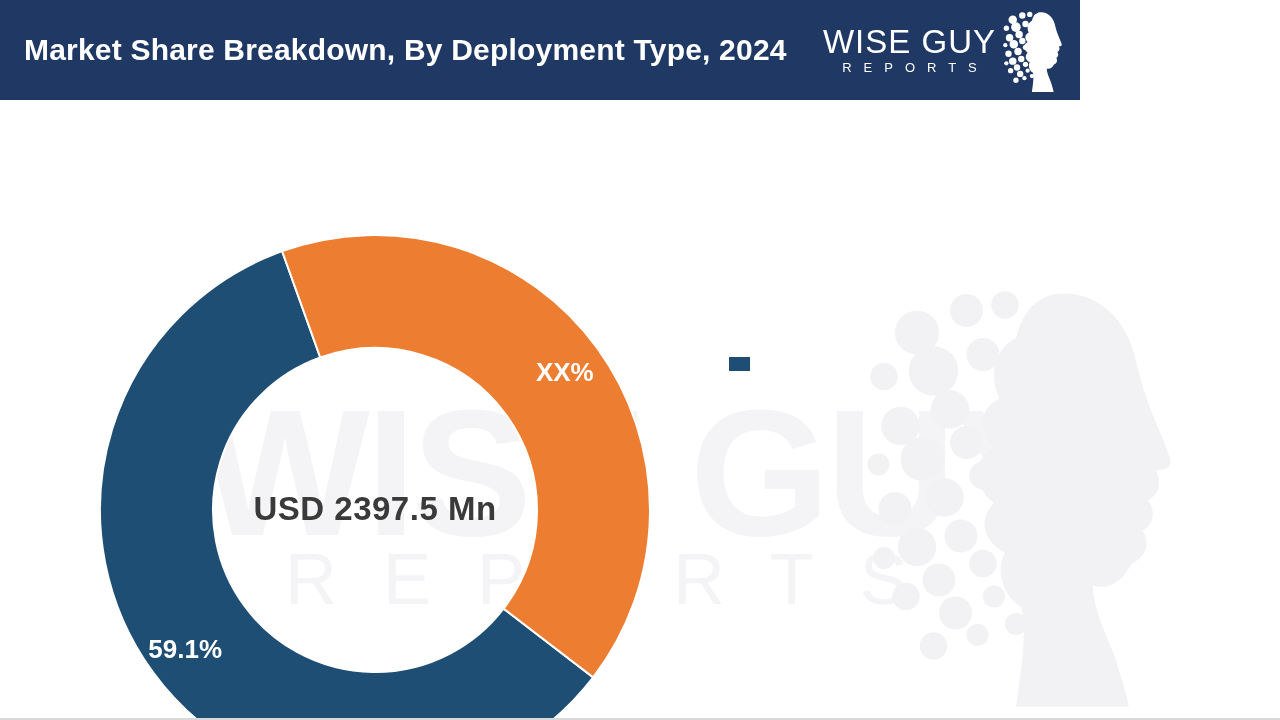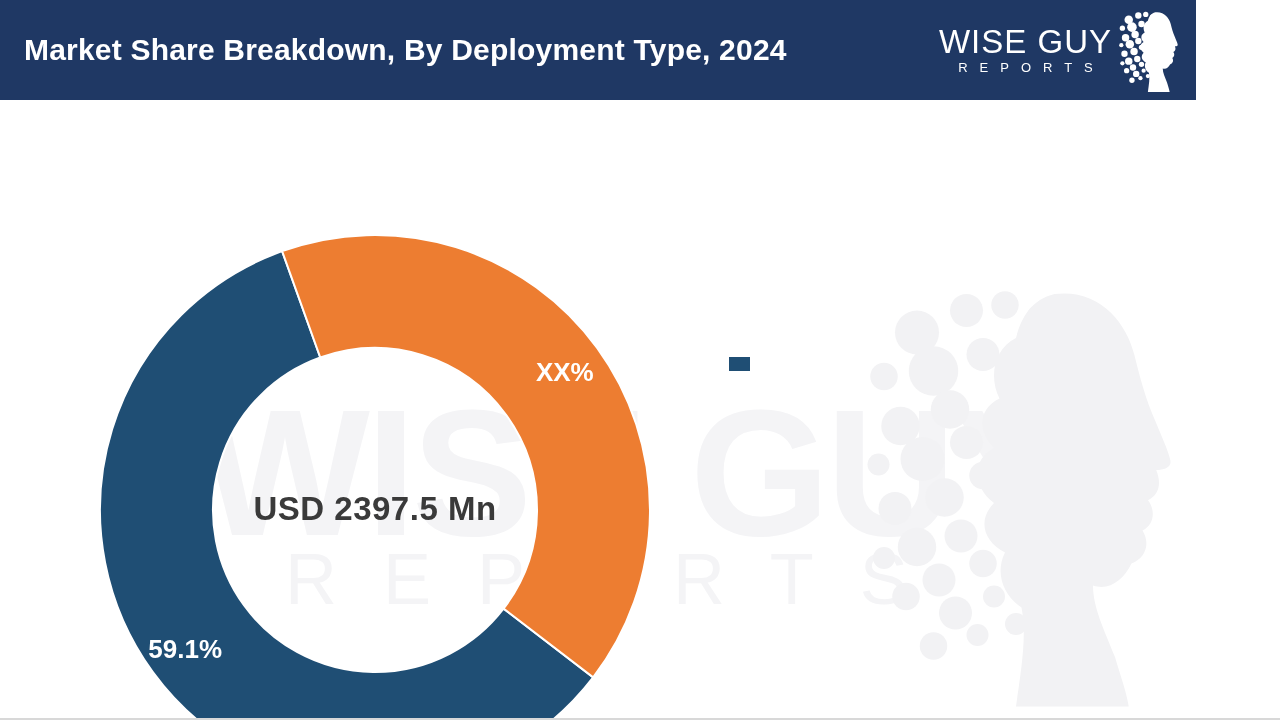--- a/index.html
+++ b/index.html
@@ -1,21 +1,21 @@
 <!DOCTYPE html>
 <html><head>
 <meta charset="utf-8">
 <style>
   * { margin:0; padding:0; box-sizing:border-box; }
   html,body { width:1280px; height:720px; overflow:hidden; background:#ffffff;
               font-family:"Liberation Sans", sans-serif; }
   .page { position:relative; width:1280px; height:720px; background:#ffffff; overflow:hidden; }
 
   
-  .header { position:absolute; left:0; top:0; width:1196px; height:100px;
+  .header { position:absolute; left:0; top:0; width:1080px; height:100px;
             background:#1f3864; display:flex; align-items:center;
             justify-content:space-between; padding:0 14px 0 24px; }
   .title { color:#ffffff; font-size:30px; font-weight:bold; letter-spacing:0.2px; }
   .brand { display:flex; align-items:center; gap:6px; }
   .brand-text { display:flex; flex-direction:column; align-items:center; }
   .brand-main { color:#ffffff; font-size:33px; font-weight:500; letter-spacing:1px; line-height:1.05; }
   .brand-sub  { color:#ffffff; font-size:13px; font-weight:400; letter-spacing:12px;
                 margin-left:12px; line-height:1.2; }
 
   

